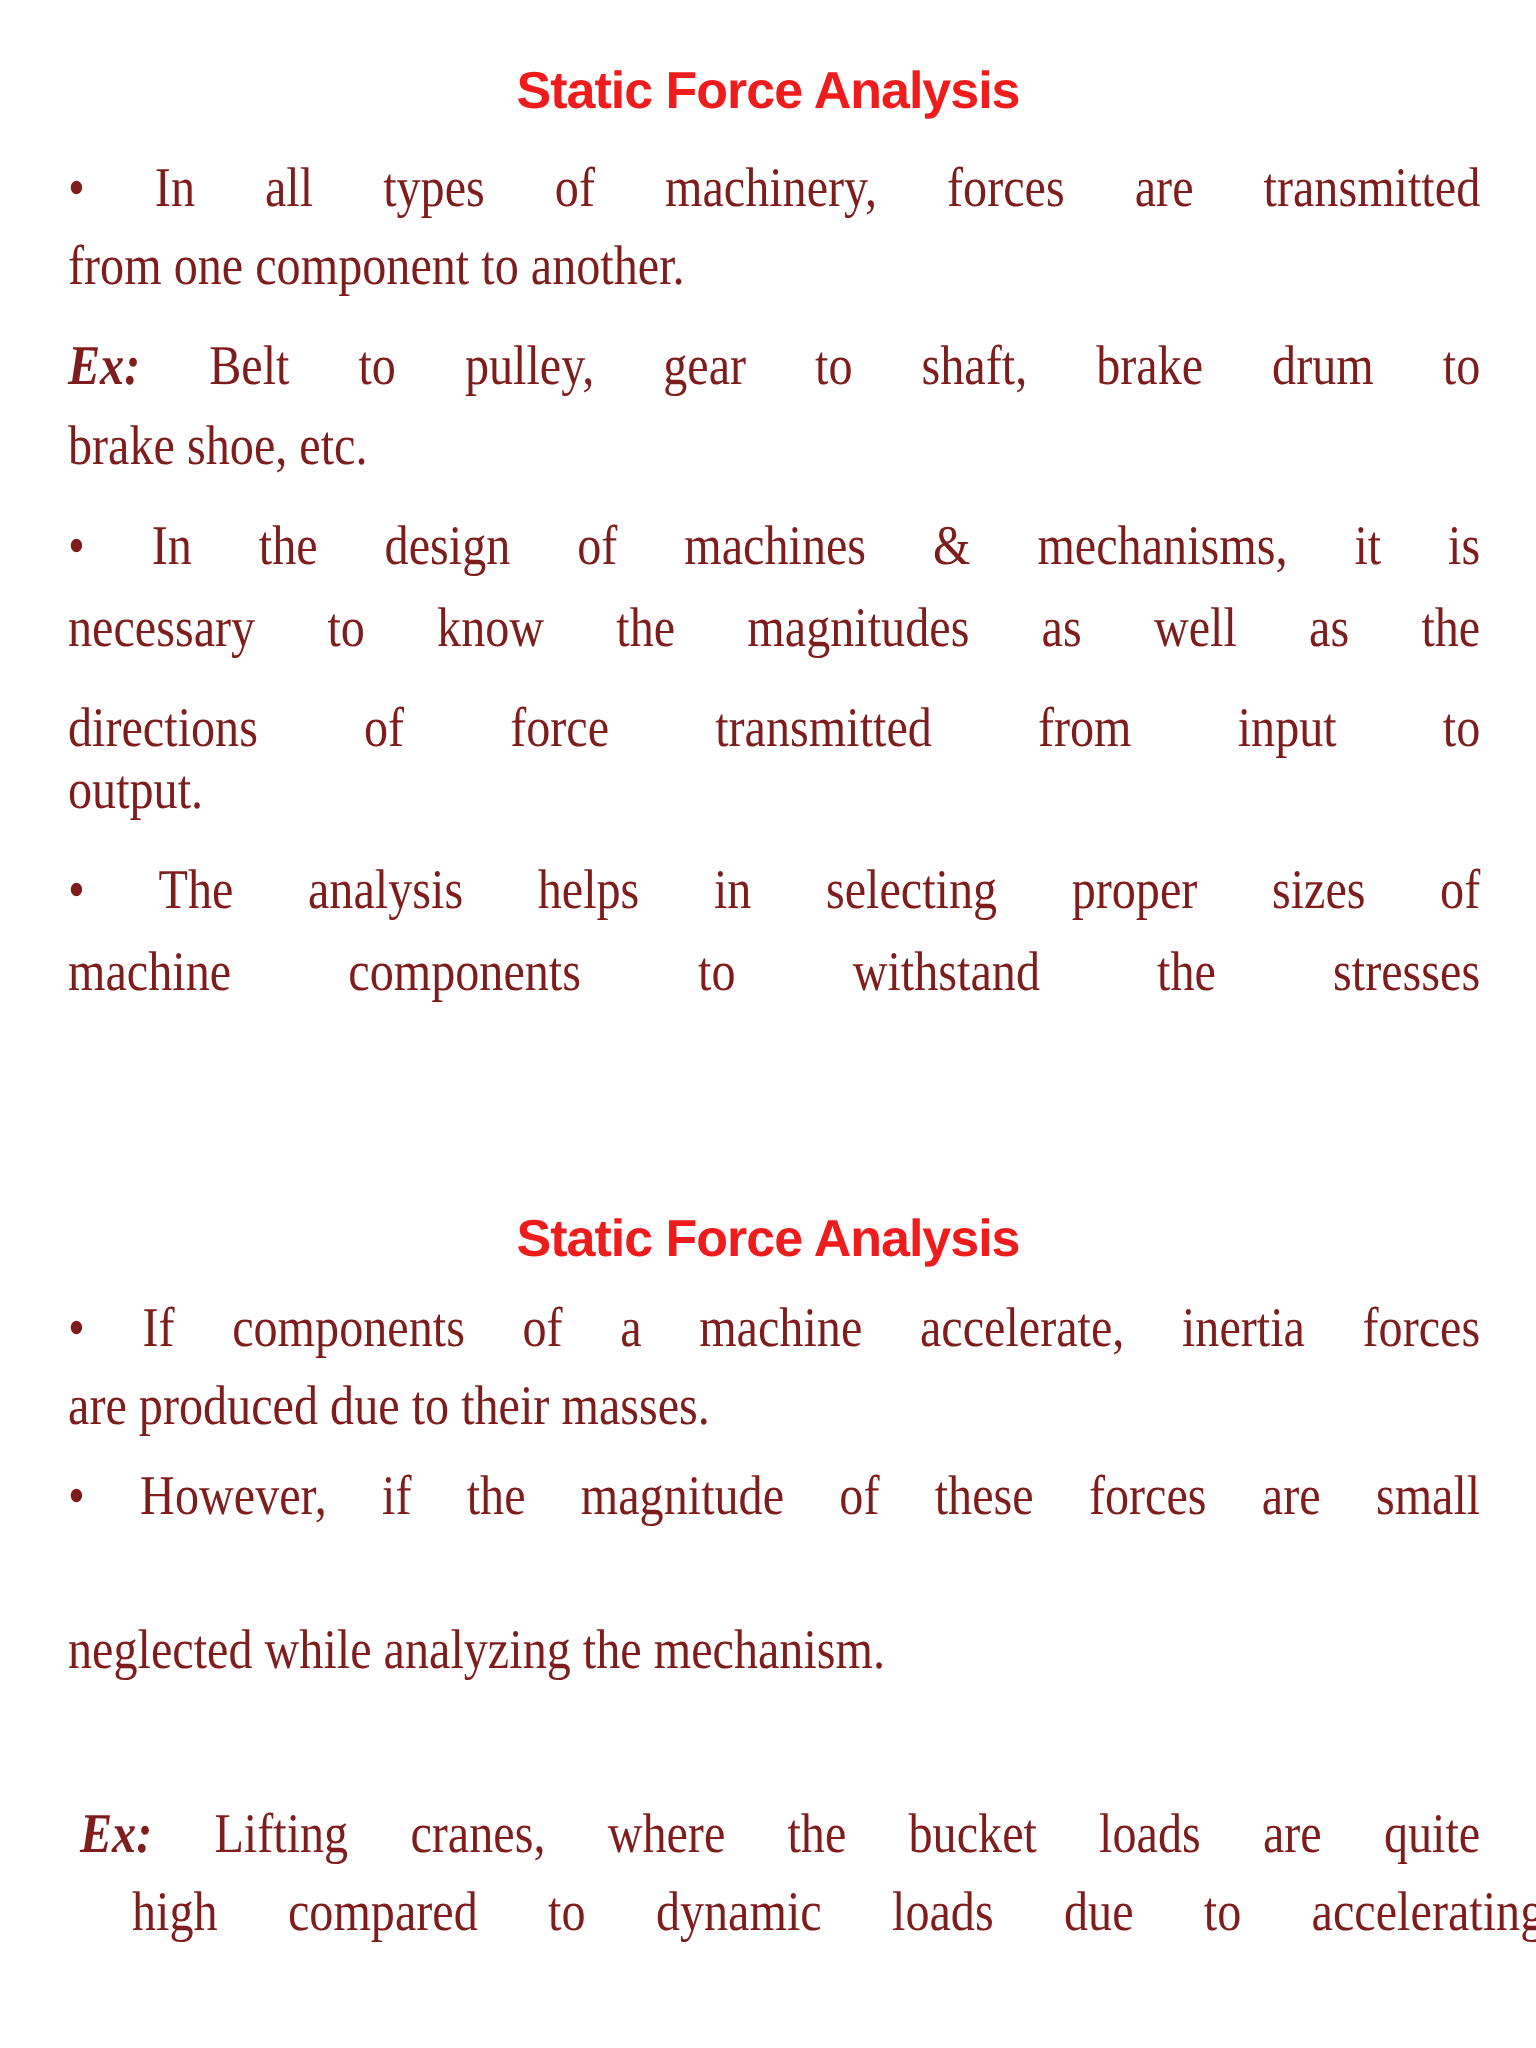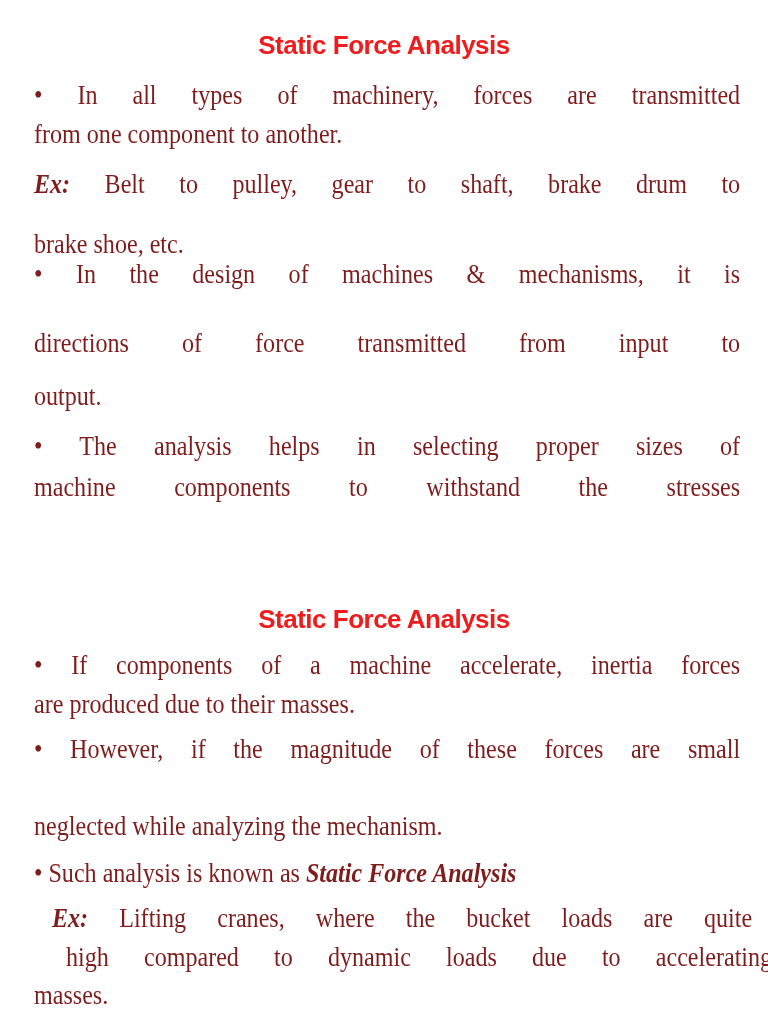--- a/index.html
+++ b/index.html
@@ -25,36 +25,35 @@
 <body>
 
 <div class="page">
 
   <div class="title" style="top:29px;">Static Force Analysis</div>
 
   <div class="line" style="top:78px;"><span class="cond just-inner">• In all types of machinery, forces are transmitted</span></div>
   <div class="line" style="top:117px;"><span class="cond">from one component to another.</span></div>
 
   <div class="line" style="top:167px;"><span class="cond just-inner"><span class="bi">Ex:</span><span> Belt to pulley, gear to shaft, brake drum to</span></span></div>
-  <div class="line" style="top:207px;margin-top:20px;"><span class="cond">brake shoe, etc.</span></div>
+  <div class="line" style="top:207px;"><span class="cond">brake shoe, etc.</span></div>
 
   <div class="line" style="top:257px;"><span class="cond just-inner">• In the design of machines &amp; mechanisms, it is</span></div>
-  <div class="line" style="top:326px;"><span class="cond just-inner">directions of force transmitted from input to</span></div>
+  <div class="line" style="top:298px;"><span class="cond just-inner">necessary to know the magnitudes as well as the</span></div>
+  <div class="line" style="top:348px;"><span class="cond just-inner">directions of force transmitted from input to</span></div>
   <div class="line" style="top:379px;"><span class="cond">output.</span></div>
 
   <div class="line" style="top:429px;"><span class="cond just-inner">• The analysis helps in selecting proper sizes of</span></div>
   <div class="line" style="top:470px;"><span class="cond just-inner">machine components to withstand the stresses</span></div>
 
   <div class="title" style="top:603px;">Static Force Analysis</div>
 
   <div class="line" style="top:648px;"><span class="cond just-inner">• If components of a machine accelerate, inertia forces</span></div>
   <div class="line" style="top:687px;"><span class="cond">are produced due to their masses.</span></div>
 
   <div class="line" style="top:732px;"><span class="cond just-inner">• However, if the magnitude of these forces are small</span></div>
   <div class="line" style="top:809px;"><span class="cond">neglected while analyzing the mechanism.</span></div>
 
-  <div class="line" style="top:856px;"><span class="cond"><span>• Such analysis is known as </span><span class="bi">Static Force Analysis</span></span></div>
 
-  <div class="line" style="top:901px; left:40px; width:700px;margin-left:12px;"><span class="cond just-inner"><span class="bi">Ex:</span><span> Lifting cranes, where the bucket loads are quite</span></span></div>
+  <div class="line" style="top:901px; left:40px; width:700px;"><span class="cond just-inner"><span class="bi">Ex:</span><span> Lifting cranes, where the bucket loads are quite</span></span></div>
   <div class="line" style="top:940px;margin-left:32px;"><span class="cond just-inner">high compared to dynamic loads due to accelerating</span></div>
-  <div class="line" style="top:978px;"><span class="cond">masses.</span></div>
 
 </div>
 
 </body></html>

